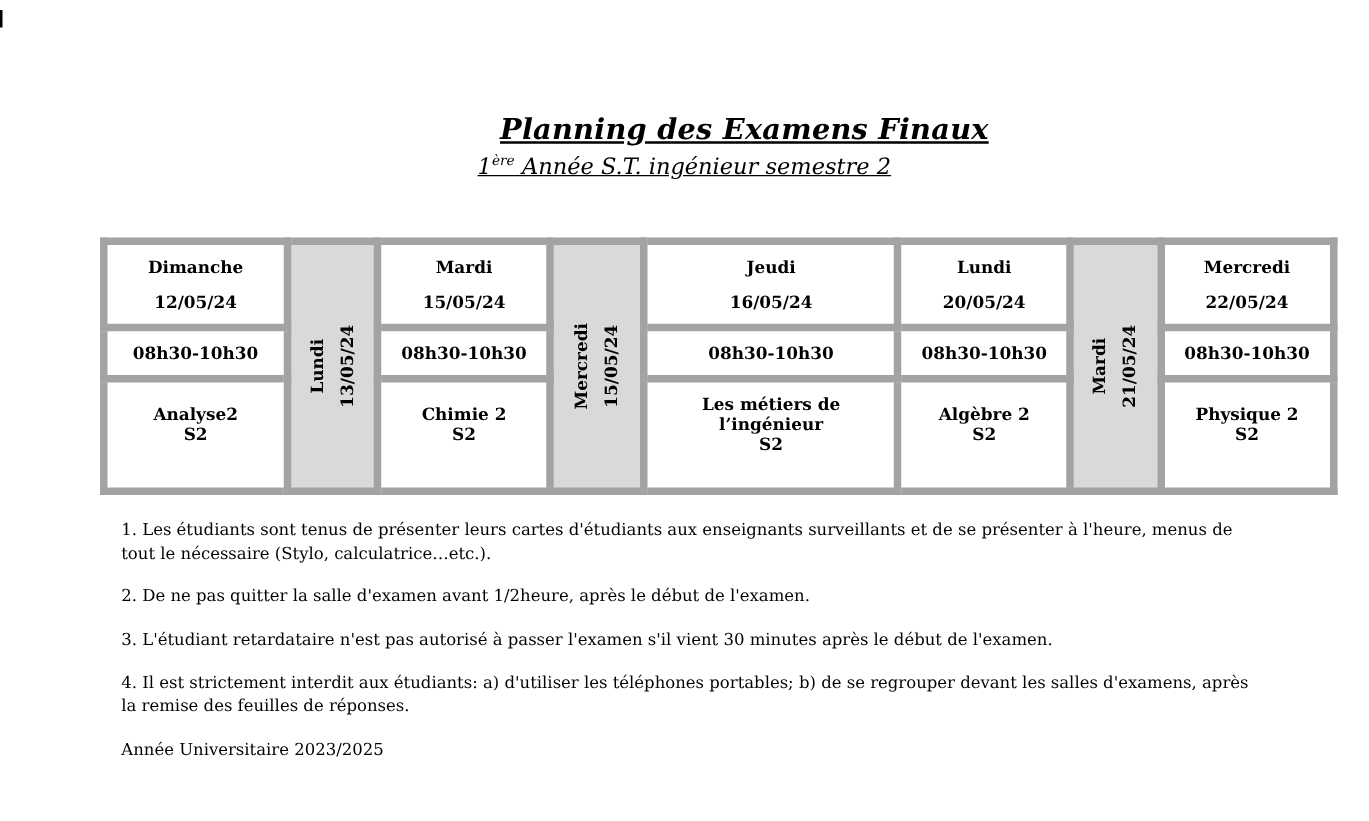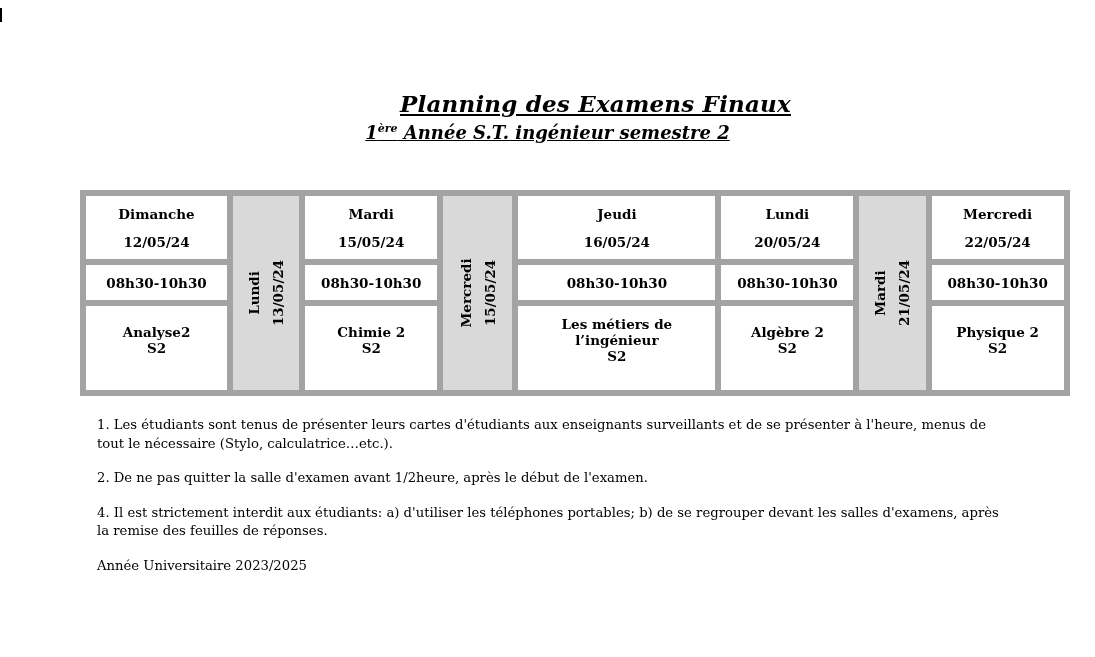--- a/index.html
+++ b/index.html
@@ -1,19 +1,19 @@
 <!DOCTYPE html>
 <html><head>
 <meta charset="utf-8">
 <style>
   html, body { margin:0; padding:0; background:#ffffff; }
   body { width:1095px; height:657px; position:relative; overflow:hidden; font-family:"DejaVu Serif","Liberation Serif",serif; color:#000; }
   .corner-mark { position:absolute; left:0; top:8px; width:2px; height:14px; background:#000; }
   .title { position:absolute; left:0; width:1095px; text-align:center; top:90px; font-size:23px; font-weight:bold; font-style:italic; text-decoration:underline; letter-spacing:0.2px;padding-left:48px; }
-  .subtitle { position:absolute; left:0; width:1095px; text-align:center; top:122px; font-size:18px; font-weight:bold; font-style:italic; text-decoration:underline; }
+  .subtitle { position:absolute; left:0; width:1095px; text-align:center; top:122px; font-size:18px; font-weight:normal; font-style:italic; text-decoration:underline; }
   .subtitle sup { font-size:11px; }
   table.planning { position:absolute; left:80px; top:190px; border-collapse:collapse; font-weight:bold; font-size:13.5px; }
   table.planning td { border:6px solid #a3a3a3; text-align:center; vertical-align:middle; padding:0; }
   .c1{width:141px}.c2{width:66px}.c3{width:132px}.c4{width:66px}.c5{width:197px}.c6{width:132px}.c7{width:66px}.c8{width:132px}
   tr.r-day td { height:63px; }
   tr.r-time td { height:35px; }
   tr.r-subj td { height:84px; }
   td.gray { background:#d9d9d9; }
   .day-line { display:block; line-height:28px; }
   .vert { display:inline-block; transform:rotate(-90deg); white-space:nowrap; line-height:24px; font-size:13.5px; }
@@ -105,15 +105,16 @@
           <div>S2</div>
           <div style="height:16px"></div>
         </td>
   </tr>
 </tbody>
   </table>
 
 <div class="notes">
   <p>1. Les étudiants sont tenus de présenter leurs cartes d'étudiants aux enseignants surveillants et de se présenter à l'heure, menus de tout le nécessaire (Stylo, calculatrice…etc.).</p>
   <p>2. De ne pas quitter la salle d'examen avant 1/2heure, après le début de l'examen.</p>
+  <p>3. L'étudiant retardataire n'est pas autorisé à passer l'examen s'il vient 30 minutes  après le début de l'examen.</p>
   <p>4. Il est strictement interdit aux étudiants: a) d'utiliser les téléphones portables; b) de se regrouper devant les salles d'examens, après la remise des feuilles de réponses.</p>
   <p>Année Universitaire 2023/2025</p>
 </div>
 
 </body></html>

